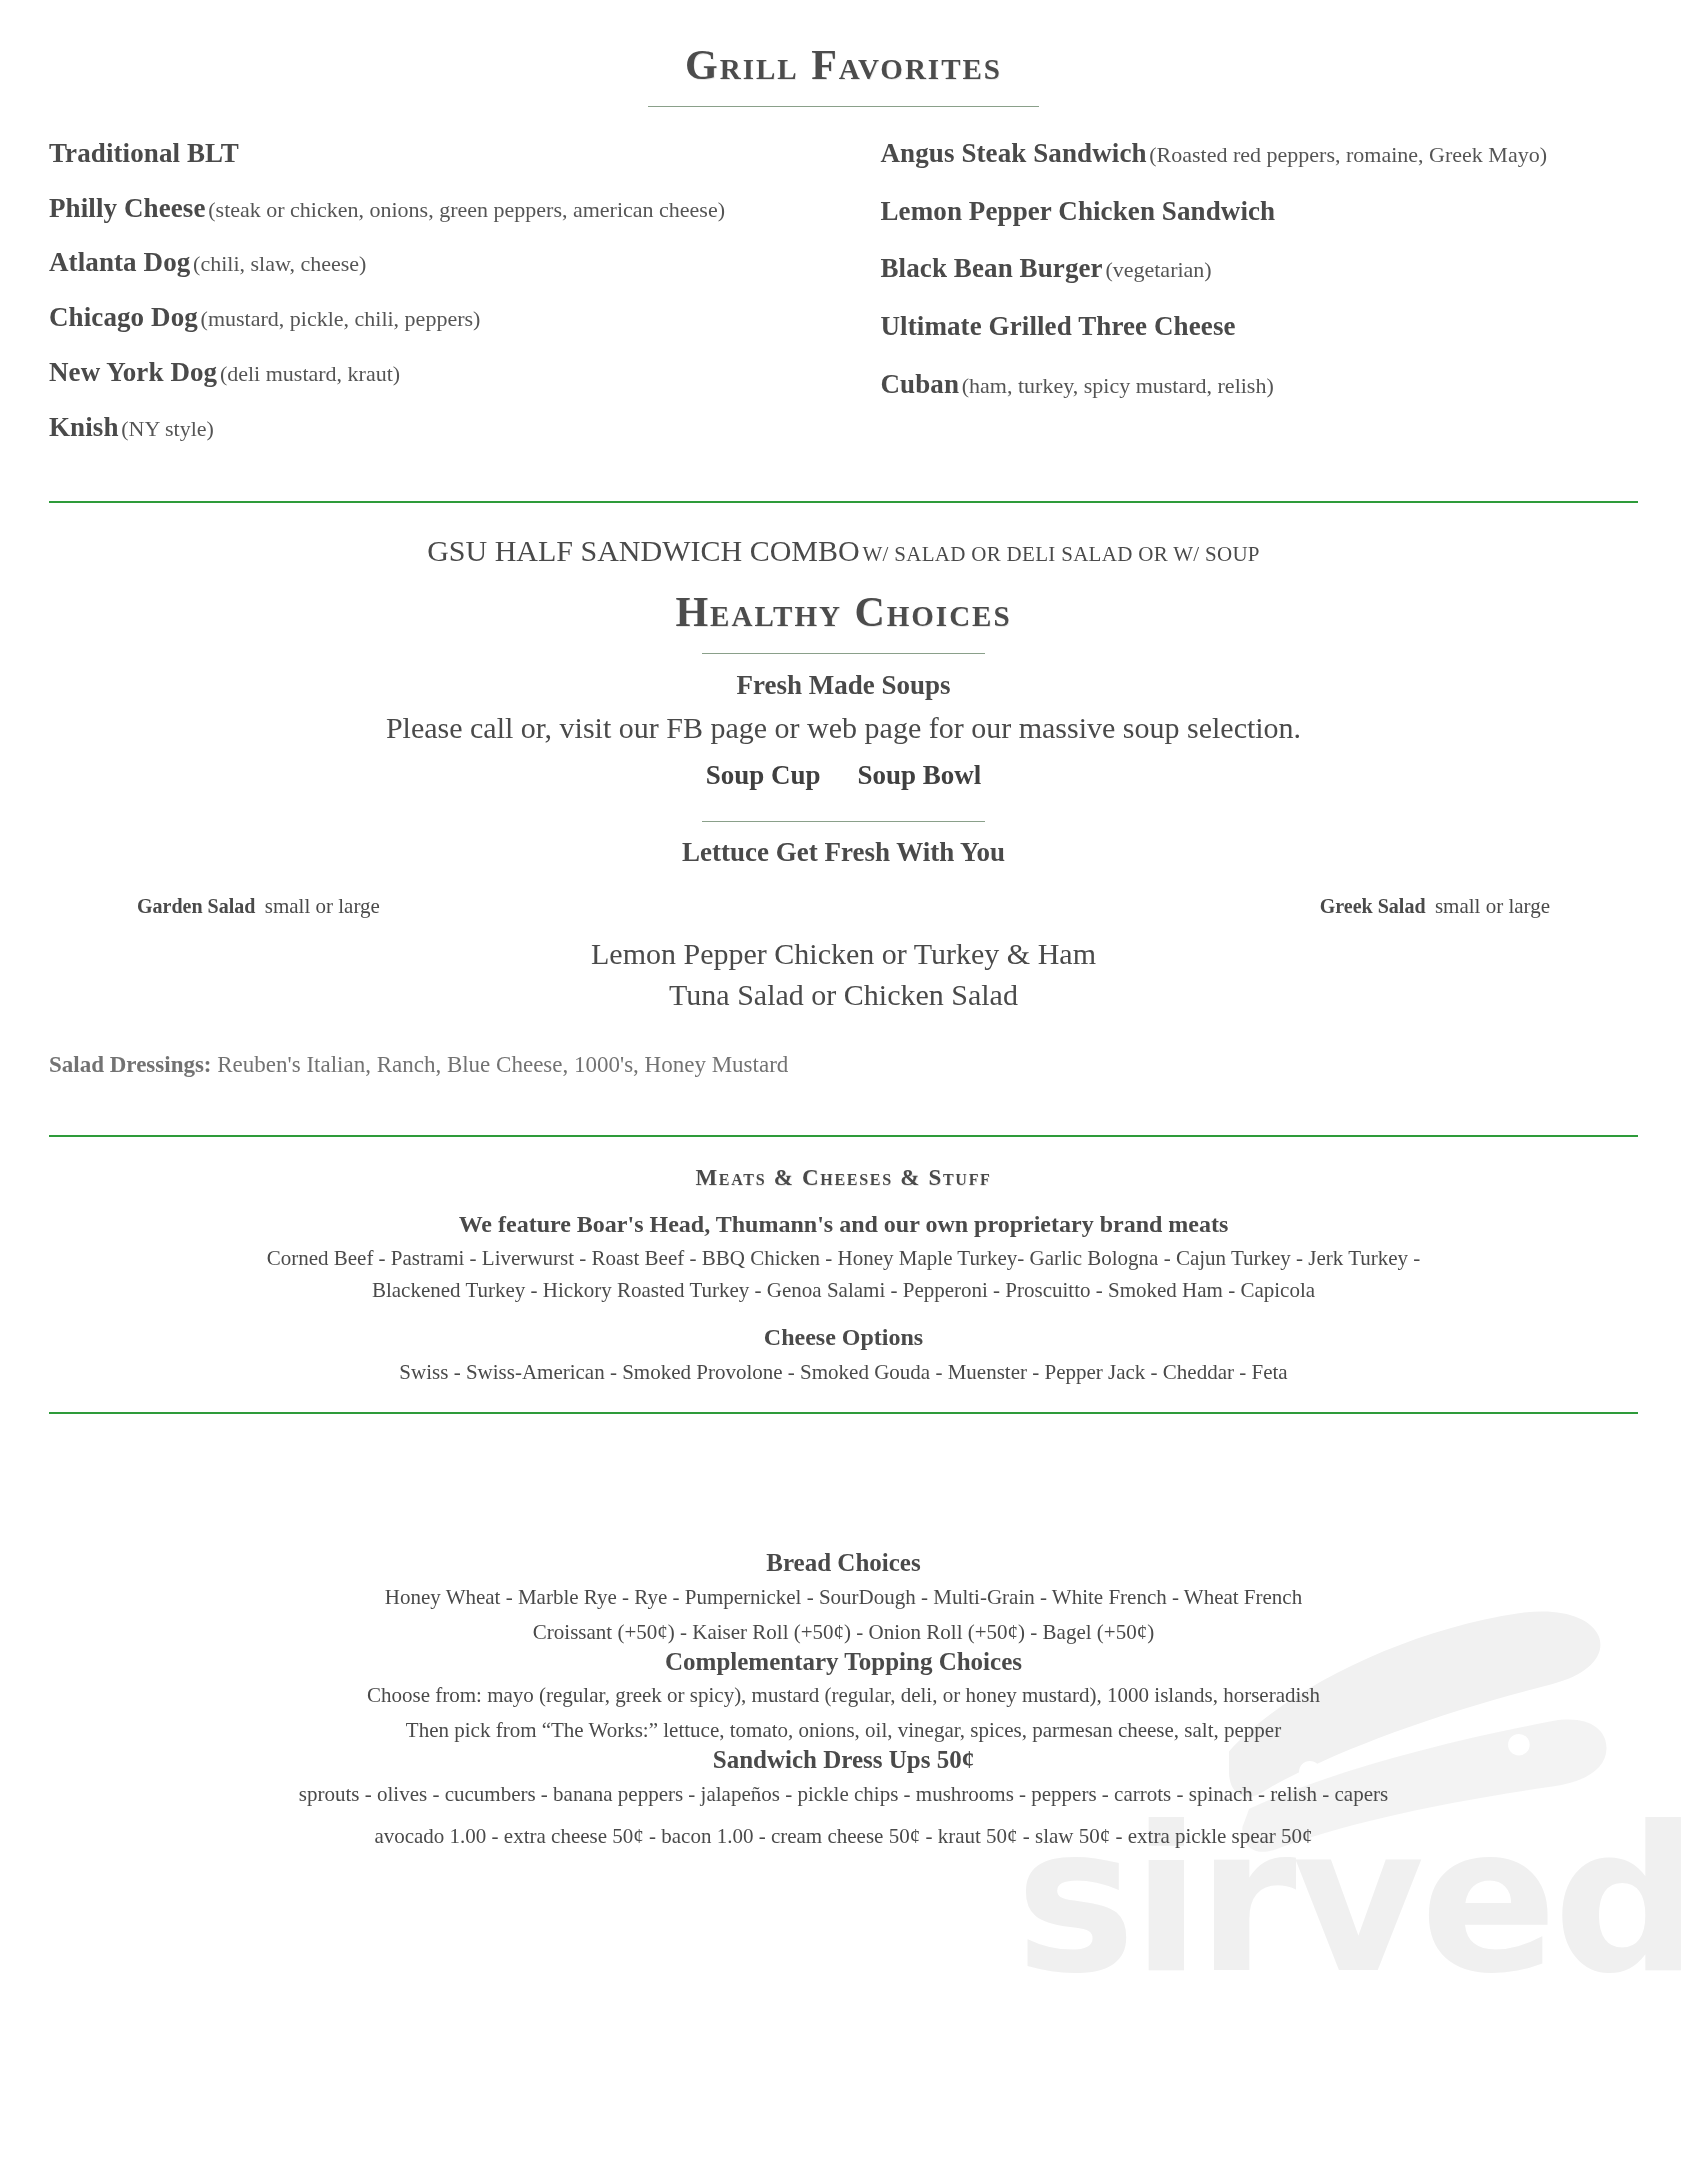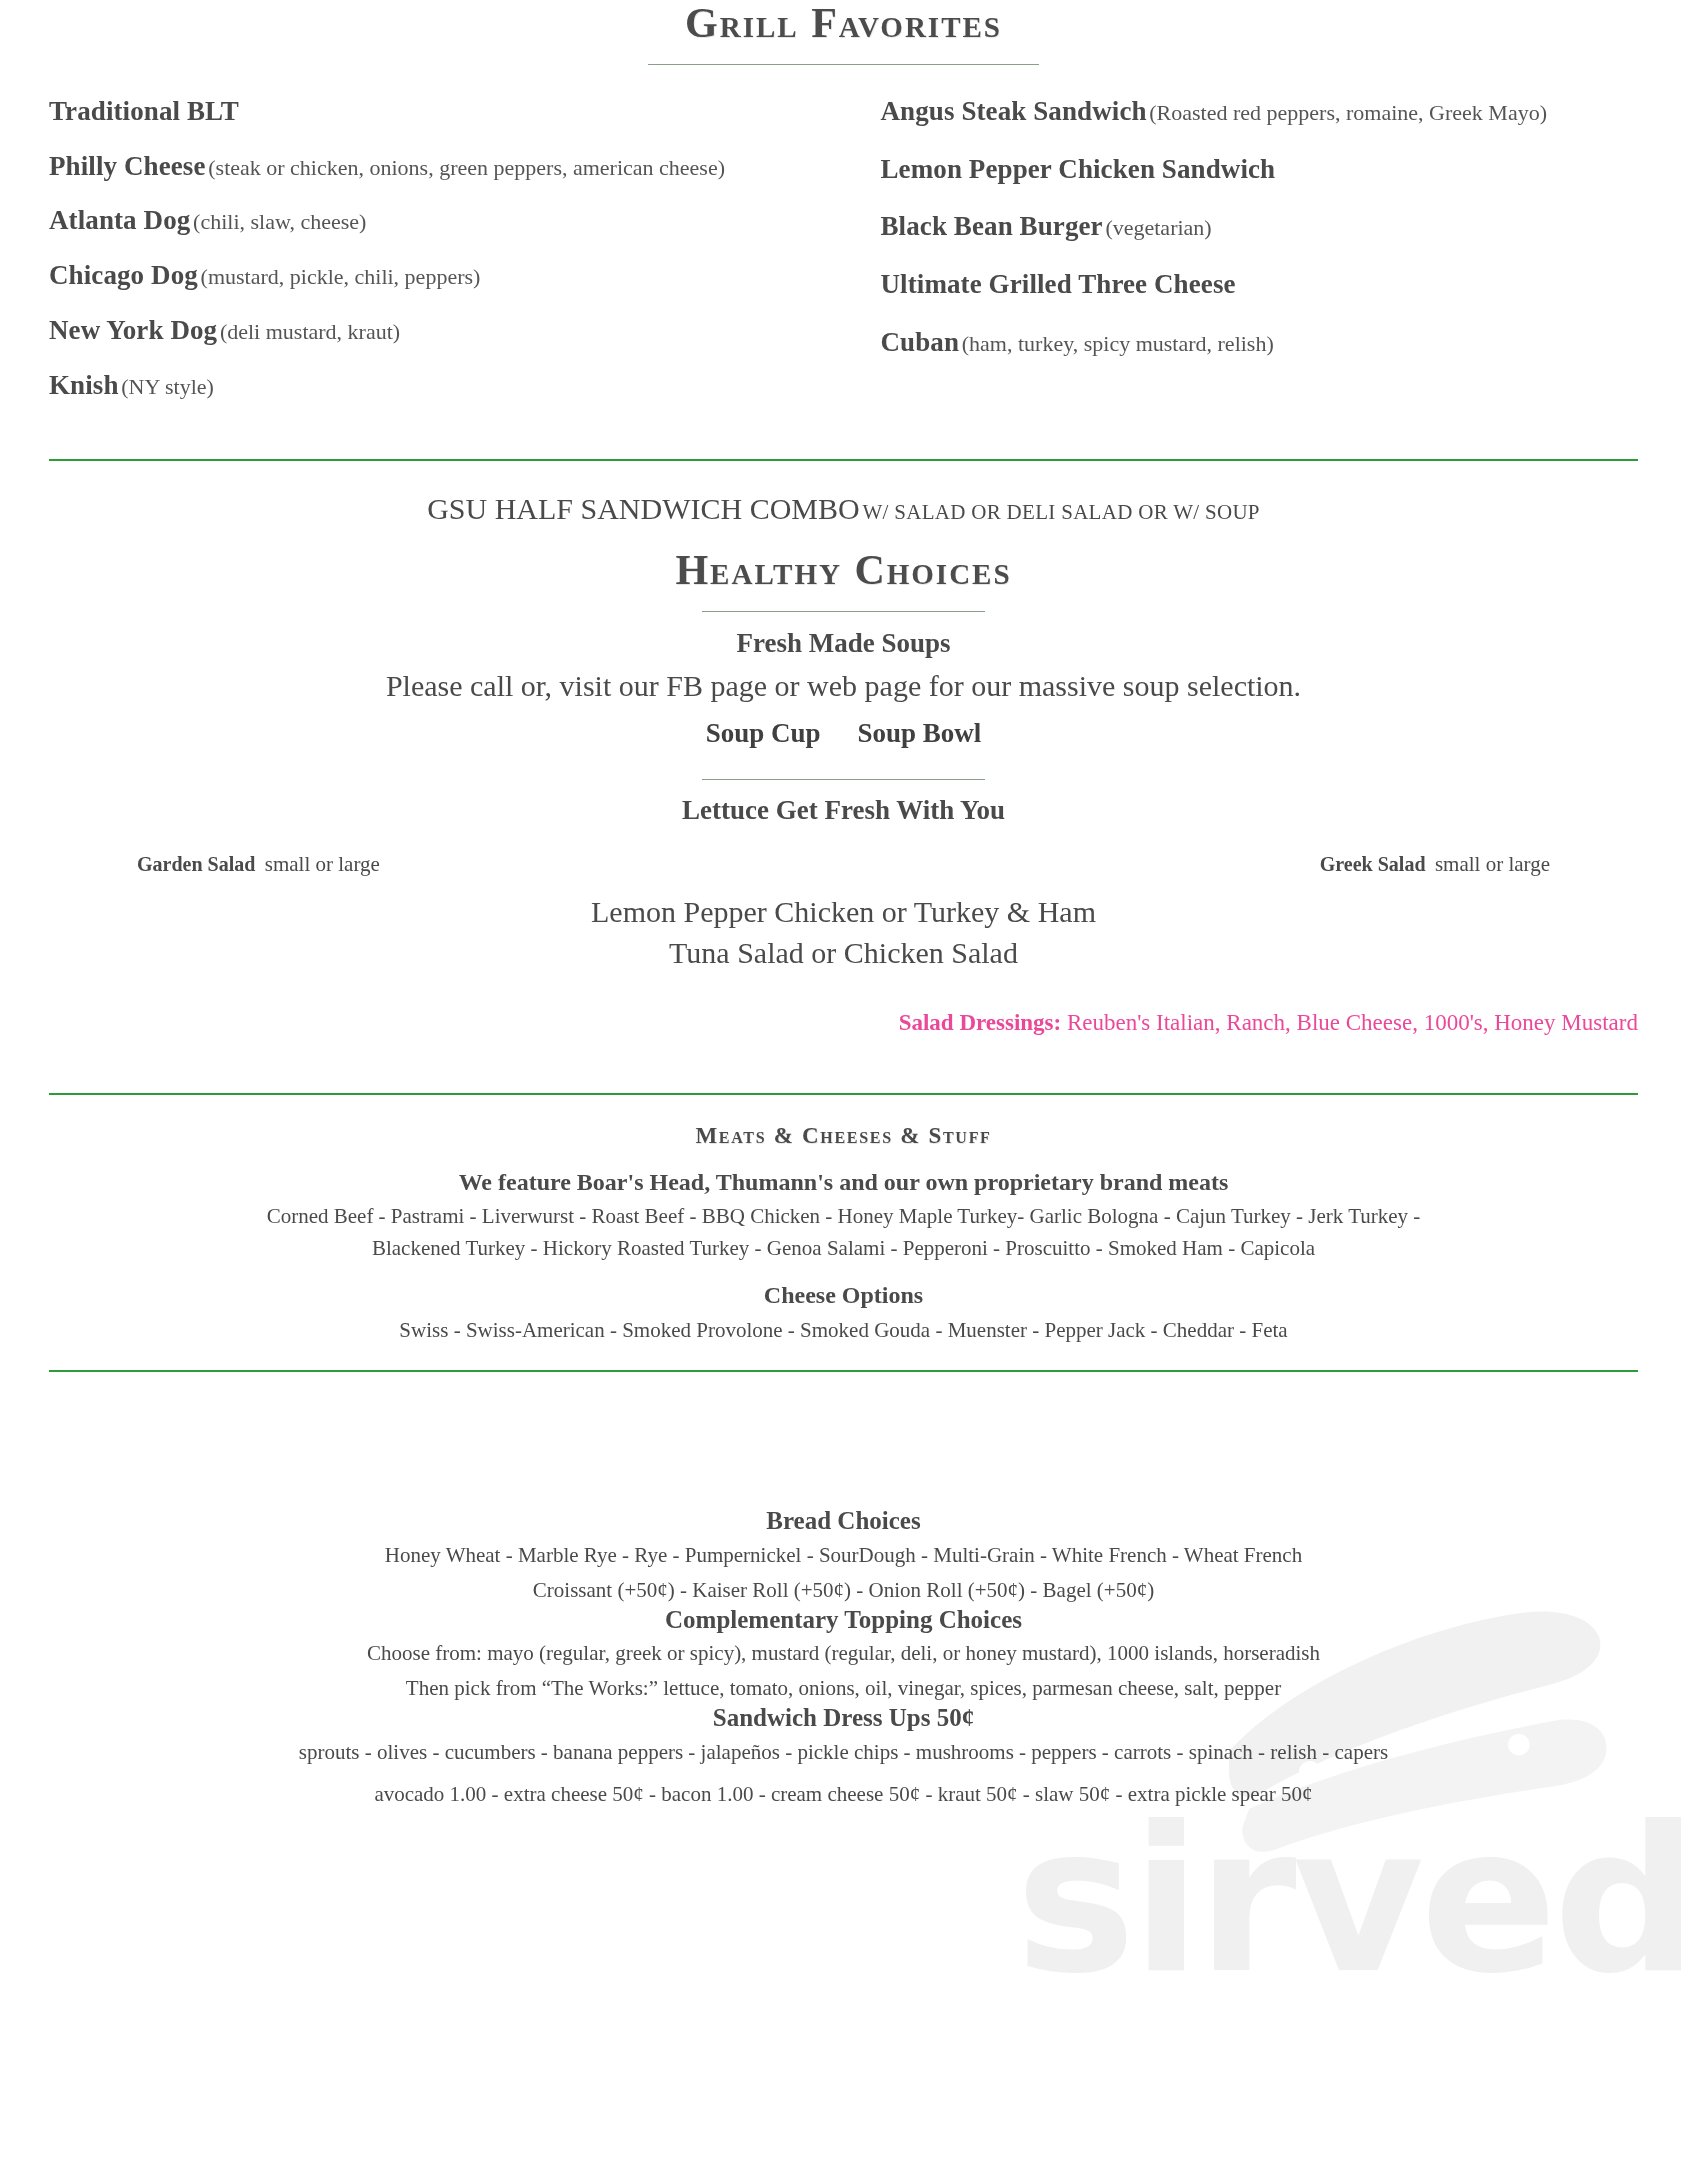--- a/index.html
+++ b/index.html
@@ -59,20 +59,21 @@
   
   h1.section-title {
     font-family: "Liberation Serif", serif;
     font-size: 42px;
     font-weight: 700;
     text-align: center;
     letter-spacing: 2px;
     font-variant: small-caps;
     color: #4c4c4c;
     margin: 0;
+    padding-top: 42px;
     line-height: 1.1;
     text-shadow: 0.7px 0.7px 0 rgba(0,0,0,0.10);
   }
   .rule-short {
     width: 391px;
     height: 0;
     border-top: 1.3px solid #8aa08a;
     margin: 17.5px auto 0 auto;
   }
   .rule-short.narrow { width: 283px; }
@@ -168,24 +169,24 @@
     font-weight: 700;
     color: #4a4a4a;
   }
   .salad-size {
     font-size: 21px;
     font-weight: 400;
     color: #4a4a4a;
     margin-left: 9.4px;
   }
   .dressings {
-    text-align: right;
+    text-align: left;
     margin-top: 40px;
     font-size: 23px;
-    color: #ec4899;
+    color: #737373;
   }
   .dressings b { font-weight: 700; }
 
   
   .meats-head {
     text-align: center;
     font-family: "Liberation Serif", serif;
     font-size: 23px;
     font-weight: 700;
     font-variant: small-caps;

